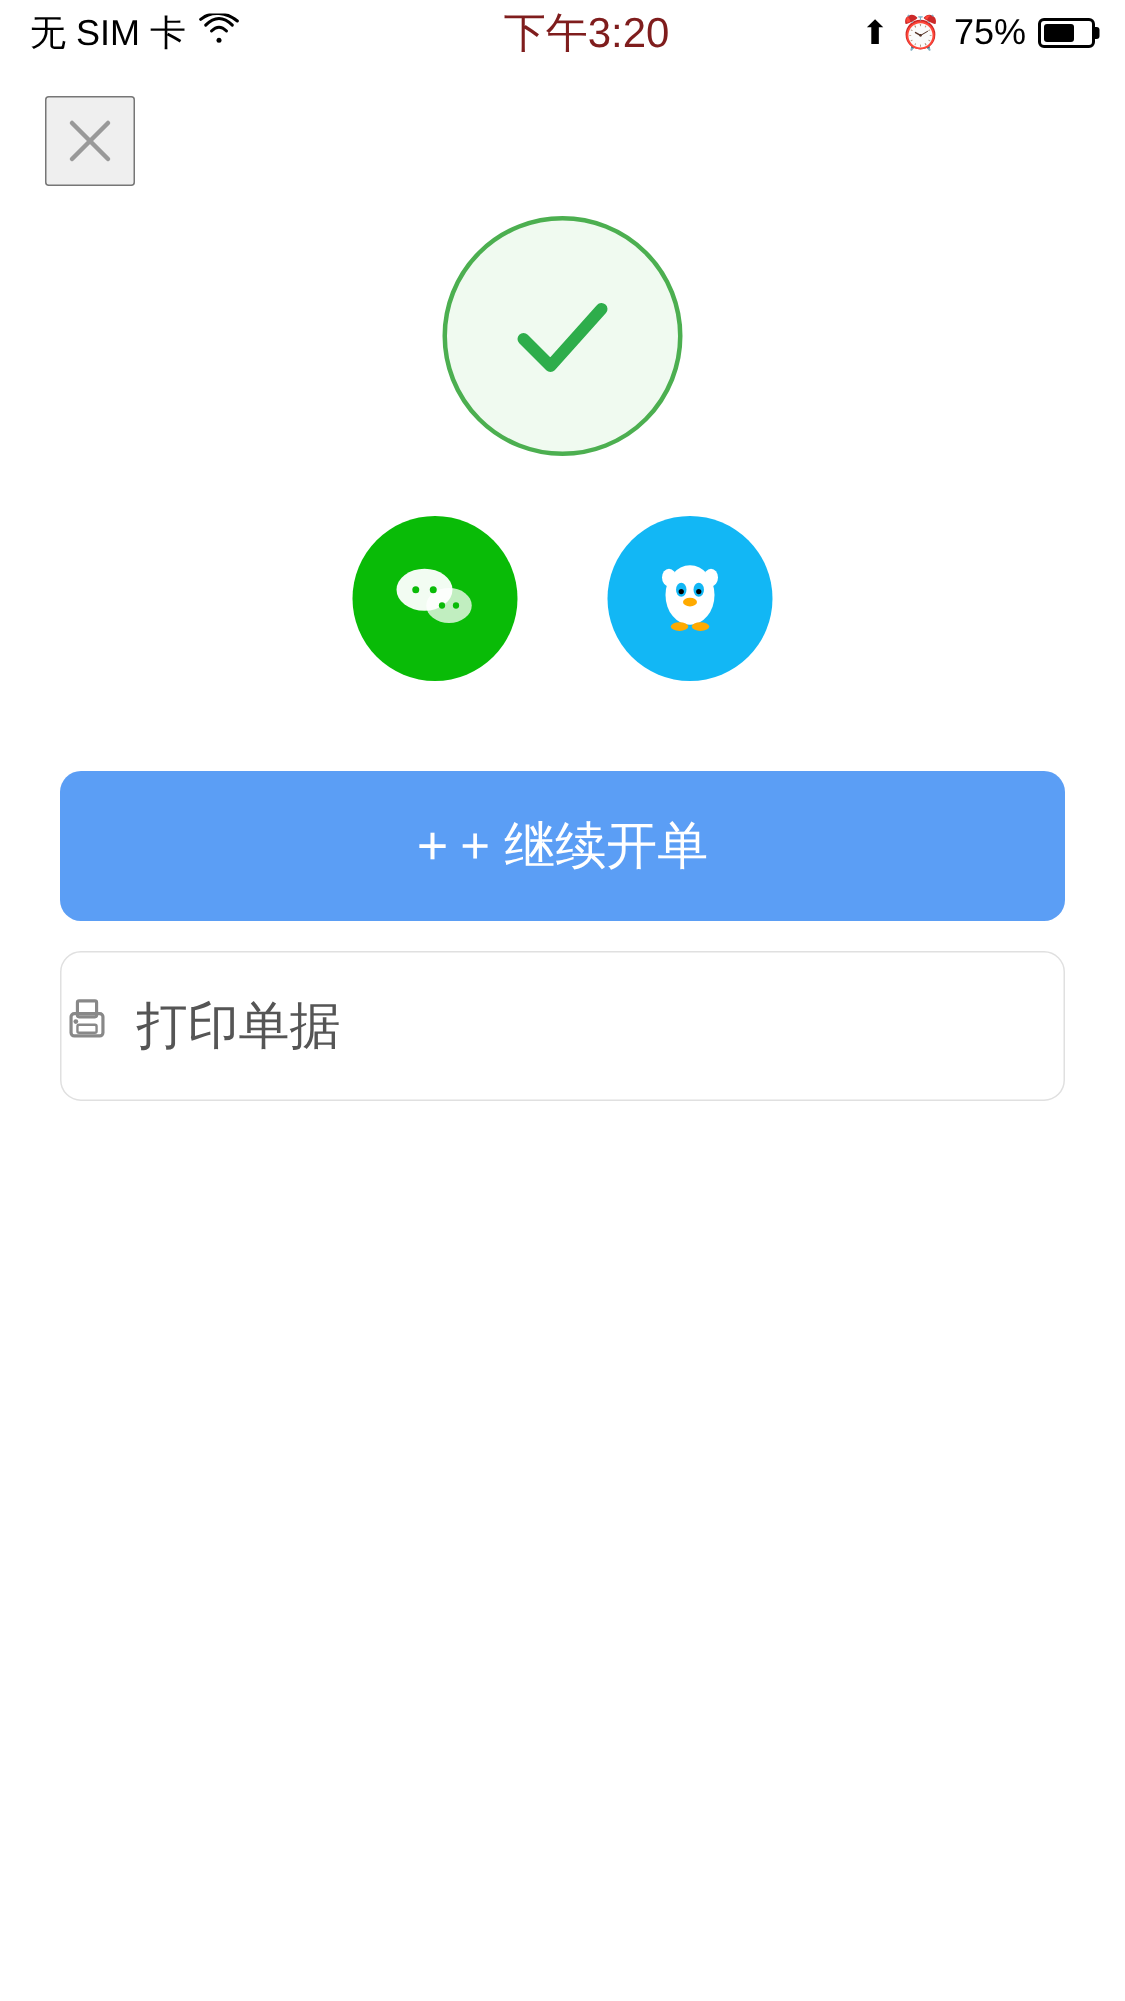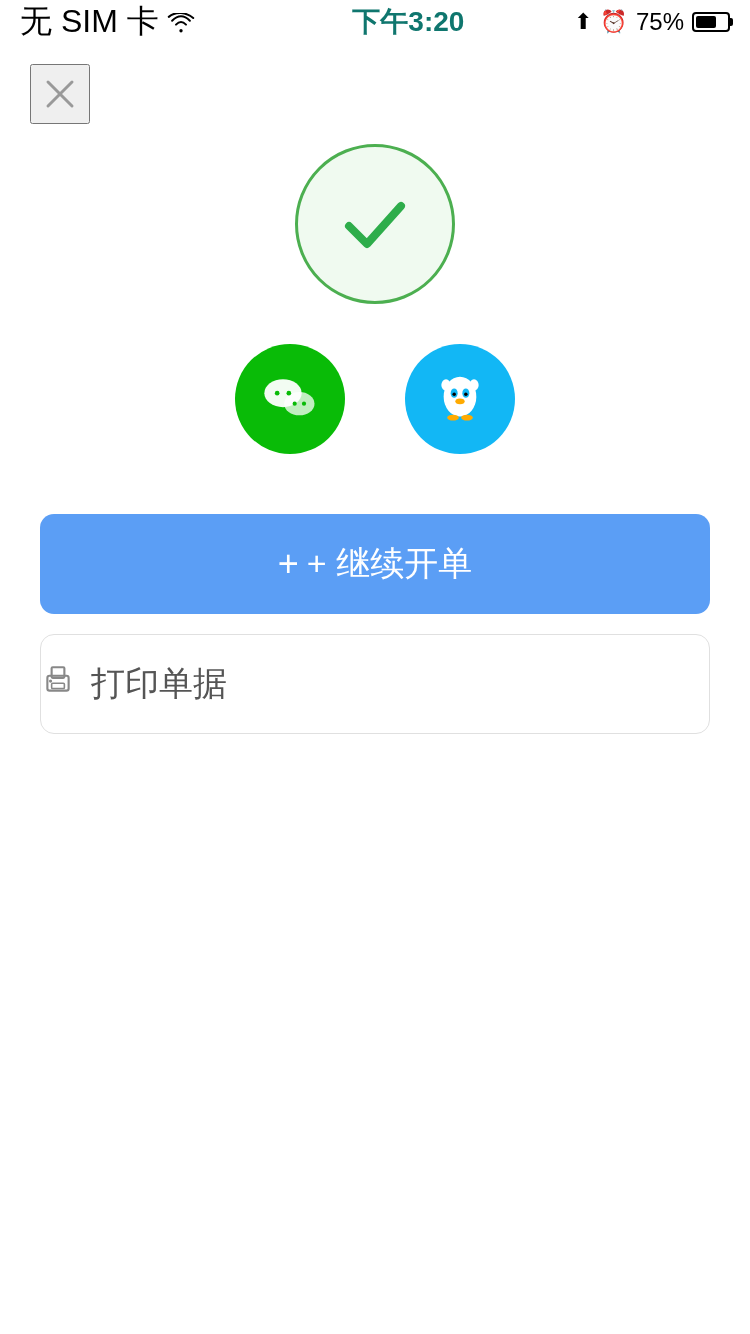--- a/index.html
+++ b/index.html
@@ -20,28 +20,28 @@
       justify-content: space-between;
       align-items: center;
       height: 44px;
       padding: 0 20px;
       background: #fff;
     }
     .status-left {
       display: flex;
       align-items: center;
       gap: 8px;
-      font-size: 32px;
+      font-size: 24px;
       font-weight: 500;
       color: #000;
     }
     .status-center {
       font-size: 28px;
-      font-weight: 700;
-      color: #0f766e;
+      font-weight: 400;
+      color: #7f1d1d;
       margin-left: 48px;
     }
     .status-right {
       display: flex;
       align-items: center;
       gap: 8px;
       font-size: 24px;
       color: #000;
     }
     .battery-shape {

